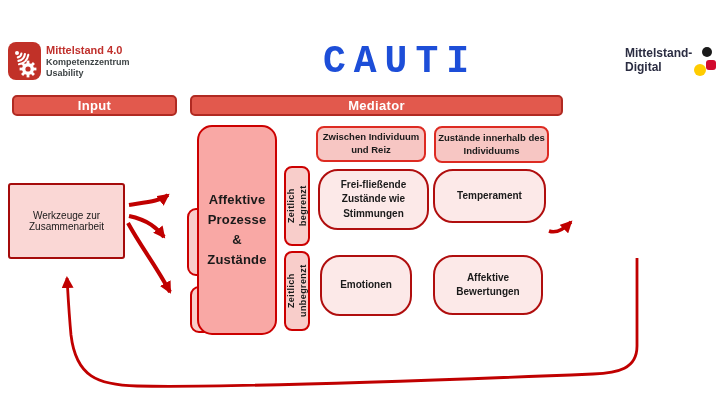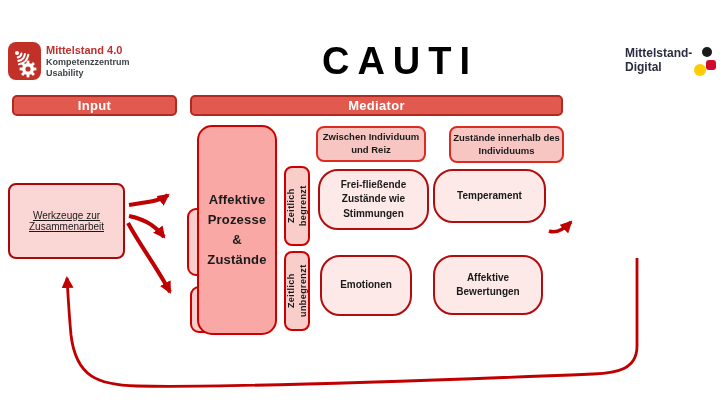--- a/index.html
+++ b/index.html
@@ -11,22 +11,22 @@
   .prewrap{white-space:pre-line;}
 
   
   .logo-left-icon{left:8px;top:42px;width:33px;height:38px;z-index:2;}
   .logo-left-text{left:46px;top:44px;line-height:1.22;z-index:2;}
   .logo-left-text .l1{font-size:11px;font-weight:bold;color:#c0302c;}
   .logo-left-text .l2,.logo-left-text .l3{font-size:9px;font-weight:bold;color:#3f4547;}
 
   .title{
     left:200px;top:40px;width:400px;text-align:center;
-    font-size:38px;font-weight:600;letter-spacing:8px;color:#000000;z-index:2;
-    font-family:Liberation Sans, sans-serif;
+    font-size:38px;font-weight:600;letter-spacing:8px;color:#1d4ed8;z-index:2;
+    font-family:Liberation Mono, monospace;
   }
 
   .logo-right-text{left:625px;top:46px;line-height:1.18;z-index:2;
     font-size:12px;font-weight:bold;color:#2b2d42;}
   .dot{border-radius:50%;z-index:2;}
   .dot-black{left:702px;top:47px;width:10px;height:10px;background:#1a1a1a;}
   .dot-red{left:706px;top:60px;width:10px;height:10px;background:#d20a2e;border-radius:3px;}
   .dot-yellow{left:694px;top:64px;width:12px;height:12px;background:#ffcc00;}
 
   
@@ -37,40 +37,40 @@
   }
   .bar-input{left:2px;width:165px;}
   .bar-mediator{left:180px;width:373px;}
   .bar-outputs{left:562px;width:156px;}
 
   
   .node{
     box-sizing:border-box;display:flex;align-items:center;justify-content:center;
     text-align:center;color:#1a1a1a;z-index:2;
   }
-  .io-box{background:#fad7d5;border:2.5px solid #a50b0b;border-radius:8px;font-size:10px;text-decoration:underline;}
+  .io-box{background:#fad7d5;border:2.5px solid #a50b0b;border-radius:3px;font-size:10px;}
   .box-input{left:8px;top:183px;width:117px;height:76px;}
   .box-output{left:582px;top:186px;width:110px;height:69px;background:#f8d0ce;border-color:#c00b0b;font-size:10.5px;}
 
   .tab{background:#f8cdca;border:2px solid #cc0000;border-radius:9px;z-index:1;}
   .tab1{left:187px;top:208px;width:34px;height:64px;}
   .tab2{left:190px;top:286px;width:34px;height:43px;}
 
   .core-box{
     left:197px;top:125px;width:80px;height:210px;
     background:#f9a8a5;border:2.5px solid #cc0000;border-radius:15px;
     font-size:13px;font-weight:bold;line-height:1.55;letter-spacing:.2px;
   }
 
   .med-header{
     background:#f7c6c3;border:2px solid #dd2b22;border-radius:8px;
     font-size:9.5px;font-weight:bold;line-height:1.35;
   }
   .mh1{left:316px;top:126px;width:110px;height:36px;}
-  .mh2{left:449px;top:126px;width:115px;height:37px;}
+  .mh2{left:434px;top:126px;width:115px;height:37px;}
 
   .vbar{
     background:#f8cdca;border:2px solid #cc0000;border-radius:8px;
   }
   .vbar1{left:284px;top:166px;width:26px;height:80px;}
   .vbar2{left:284px;top:251px;width:26px;height:80px;}
   .vbar .rot{
     transform:rotate(-90deg);font-size:9px;font-weight:600;letter-spacing:.4px;
     line-height:1.3;text-align:center;white-space:pre-line;color:#1a1a1a;
   }

